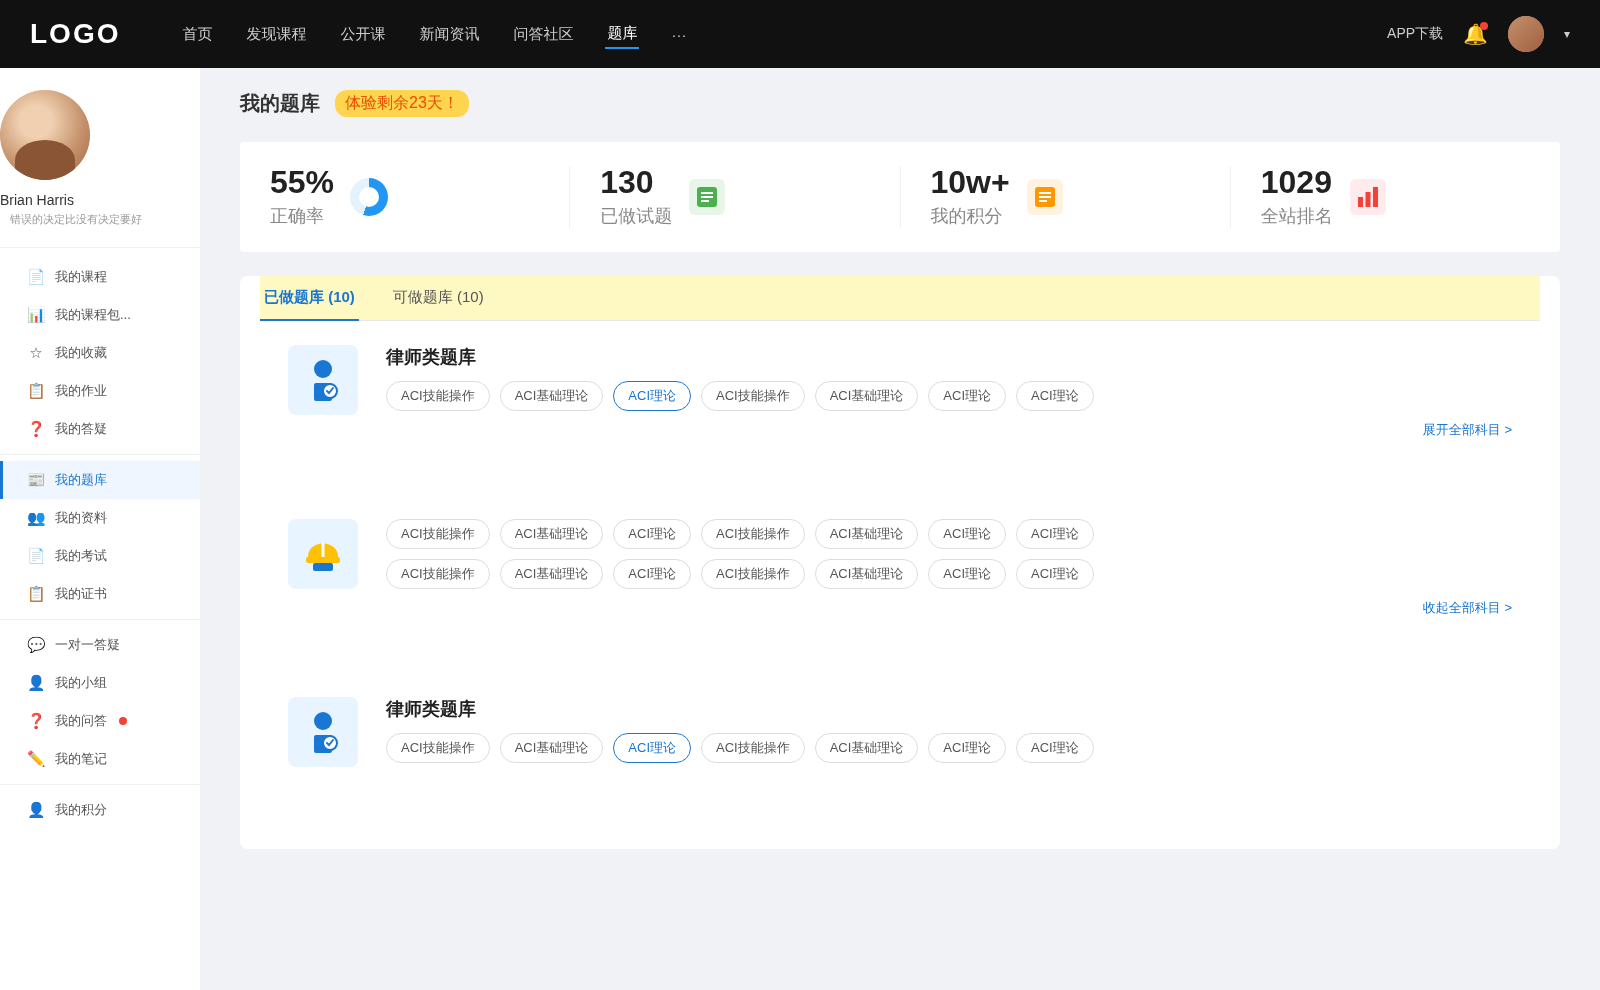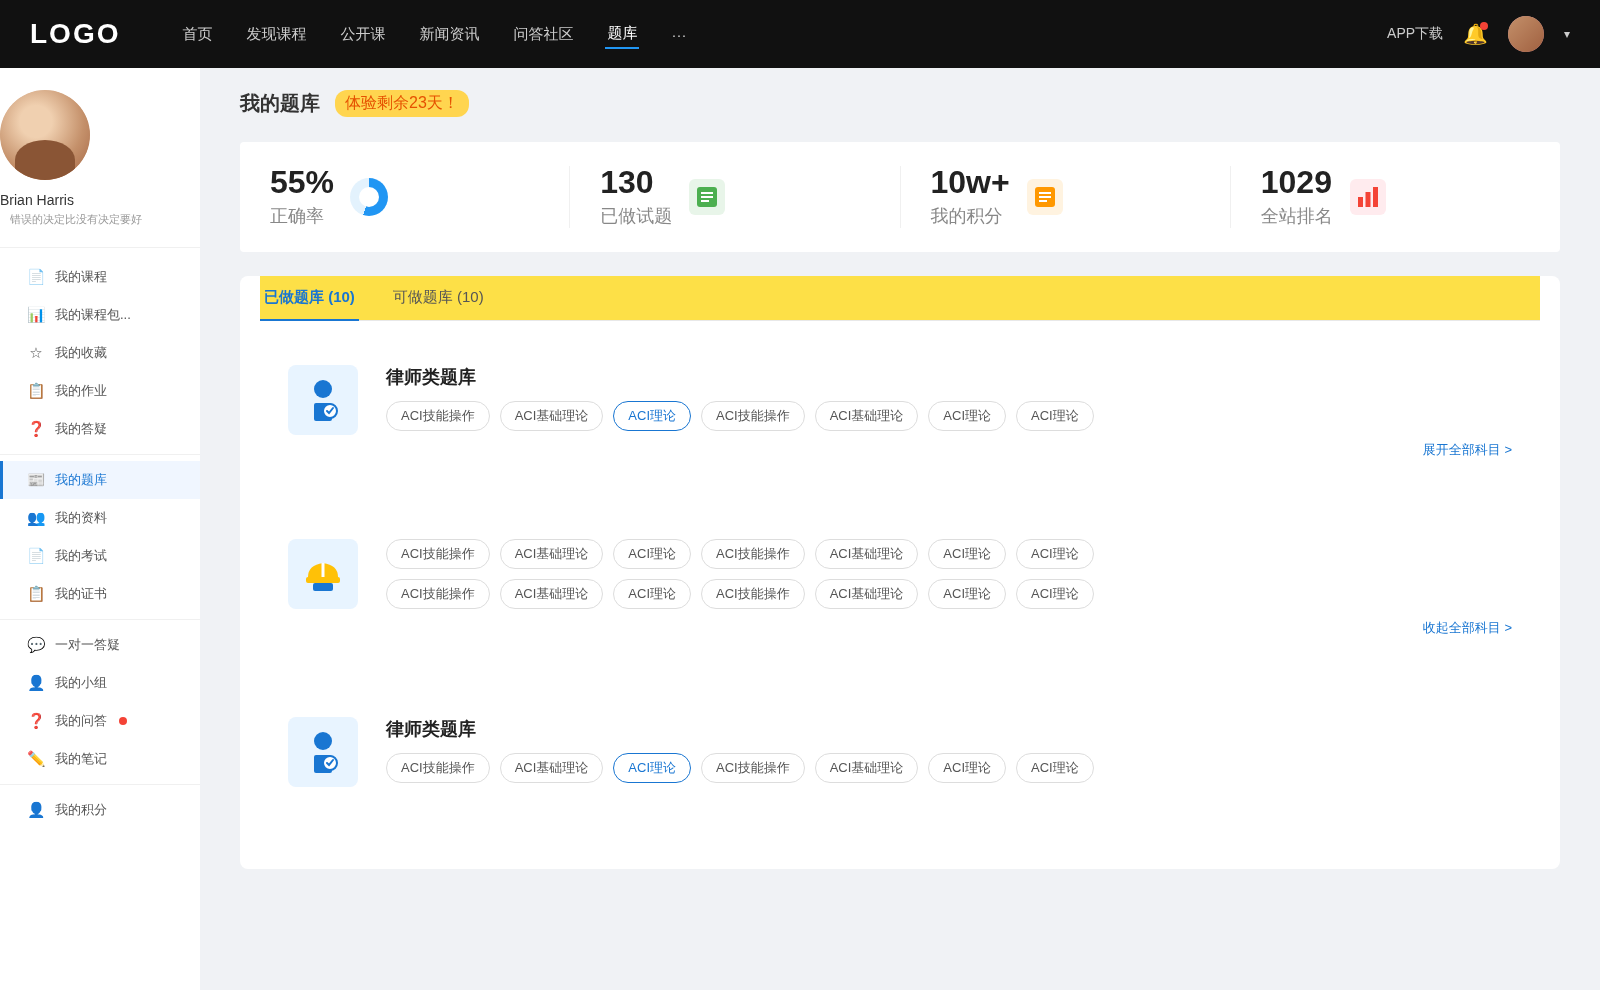--- a/index.html
+++ b/index.html
@@ -215,23 +215,22 @@
       transform: translate(-50%,-50%);
       width: 20px; height: 20px;
       background: #fff;
       border-radius: 50%;
     }
 
     
     .tabs-row {
       display: flex;
       gap: 30px;
-      margin-bottom: 20px;
       border-bottom: 1px solid #e8e8e8;
-      background: #fde047;
+      background: #fef9c3;
       padding: 0 0 0 0;
     }
     .tab-item {
       font-size: 15px;
       padding: 12px 4px;
       cursor: pointer;
       color: #555;
       border-bottom: 2px solid transparent;
       margin-bottom: -1px;
     }

